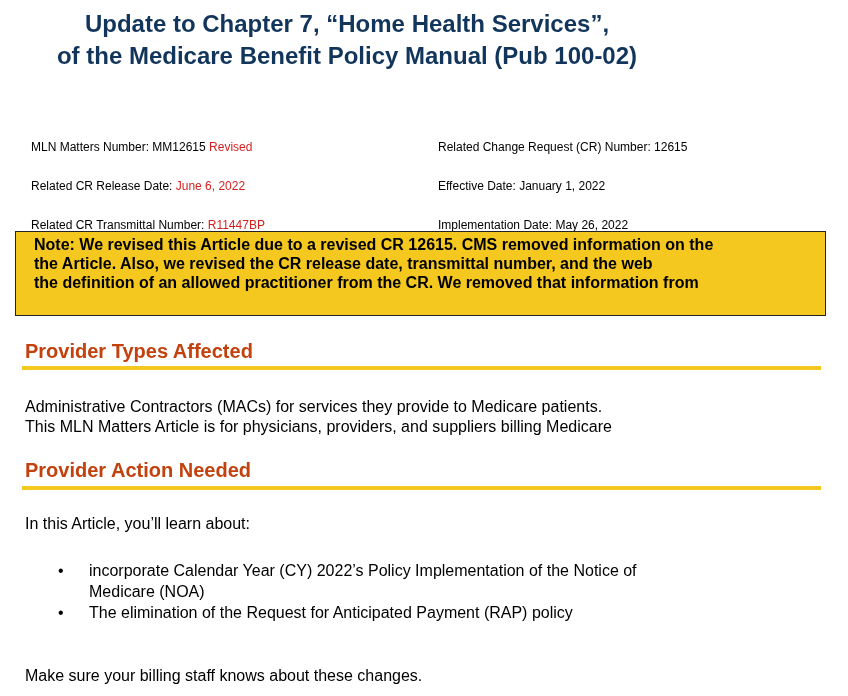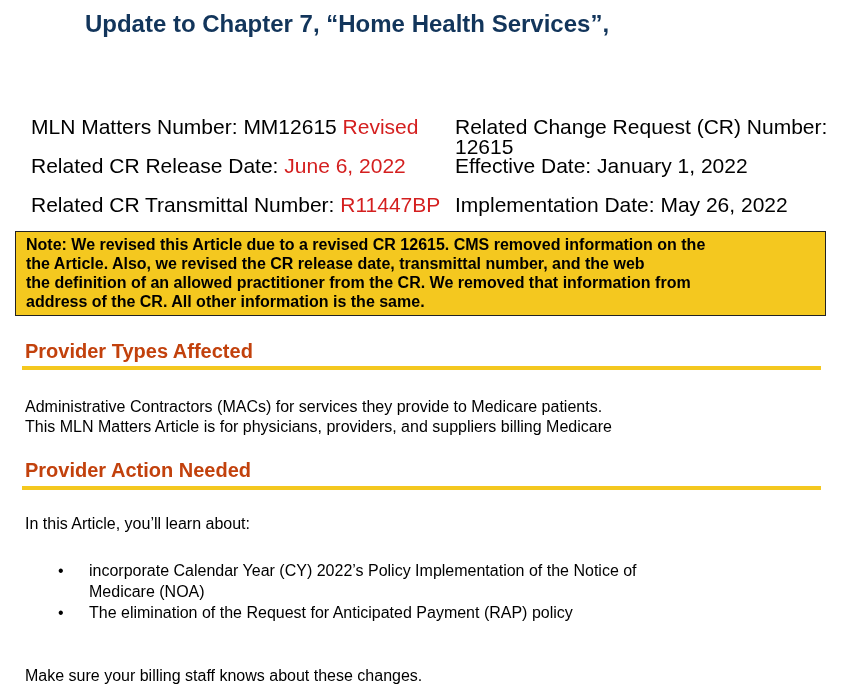--- a/index.html
+++ b/index.html
@@ -1,38 +1,39 @@
 <!DOCTYPE html>
 <html><head>
 <meta charset="utf-8">
 <style>
   html, body { margin: 0; padding: 0; background: #ffffff; }
   body { width: 848px; height: 696px; overflow: hidden; position: relative;
          font-family: "Liberation Sans", sans-serif; color: #000; }
   .title { position: absolute; left: 0; top: 8px; width: 694px; text-align: center;
            color: #12355b; font-weight: bold; font-size: 24px; line-height: 32px; }
-  .meta { position: absolute; left: 31px; font-size: 21px; line-height: 20px; }
-  .meta.right { left: 455px; }
+  .meta { position: absolute; left: 31px; font-size: 12px; line-height: 20px; margin-top: 20px; }
+  .meta.right { left: 438px; }
   .red { color: #d41f1f; }
   .note { position: absolute; left: 15px; top: 231px; width: 811px; height: 85px;
           background: #f4c81f; border: 1.5px solid #222; box-sizing: border-box;
-          padding: 3px 0 0 10px; font-weight: bold; font-size: 16px; line-height: 19px; }
+          padding: 3px 0 0 18px; font-weight: bold; font-size: 16px; line-height: 19px; }
   .heading { position: absolute; left: 25px; color: #c2410c; font-weight: bold; font-size: 20px; line-height: 24px; }
   .bar { position: absolute; left: 22px; width: 799px; height: 4px; background: #f4c81f; }
   .para { position: absolute; left: 25px; font-size: 16px; line-height: 20px; }
   .list { position: absolute; left: 40px; top: 560px; margin: 0; padding: 0; list-style: none;
           font-size: 16px; line-height: 21px; }
   .list li { position: relative; padding-left: 49px; width: 700px; }
   .list li .bullet { position: absolute; left: 18px; top: 0; }
 </style>
 </head>
 <body>
 
 <div class="title">
   <div>Update to Chapter 7, “Home Health Services”,</div>
+  <div>of the Medicare Benefit Policy Manual (Pub 100-02)</div>
 </div>
 
 <div class="meta" style="top:117px">
   <span>MLN Matters Number: MM12615</span>
   <span class="red">Revised</span>
 </div>
 <div class="meta" style="top:156px">
   <span>Related CR Release Date:</span>
   <span class="red">June 6, 2022</span>
 </div>
@@ -42,21 +43,20 @@
 </div>
 
 <div class="meta right" style="top:117px">Related Change Request (CR) Number: 12615</div>
 <div class="meta right" style="top:156px">Effective Date: January 1, 2022</div>
 <div class="meta right" style="top:195px">Implementation Date: May 26, 2022</div>
 
 <div class="note">
   <div>Note: We revised this Article due to a revised CR 12615. CMS removed information on the</div>
   <div>the Article. Also, we revised the CR release date, transmittal number, and the web</div>
   <div>the definition of an allowed practitioner from the CR. We removed that information from</div>
-  <div>address of the CR. All other information is the same.</div>
 </div>
 
 <div class="heading" style="top:339px">Provider Types Affected</div>
 <div class="bar" style="top:366px"></div>
 
 <div class="para" style="top:397px">
   <div>Administrative Contractors (MACs) for services they provide to Medicare patients.</div>
   <div>This MLN Matters Article is for physicians, providers, and suppliers billing Medicare</div>
 </div>
 

